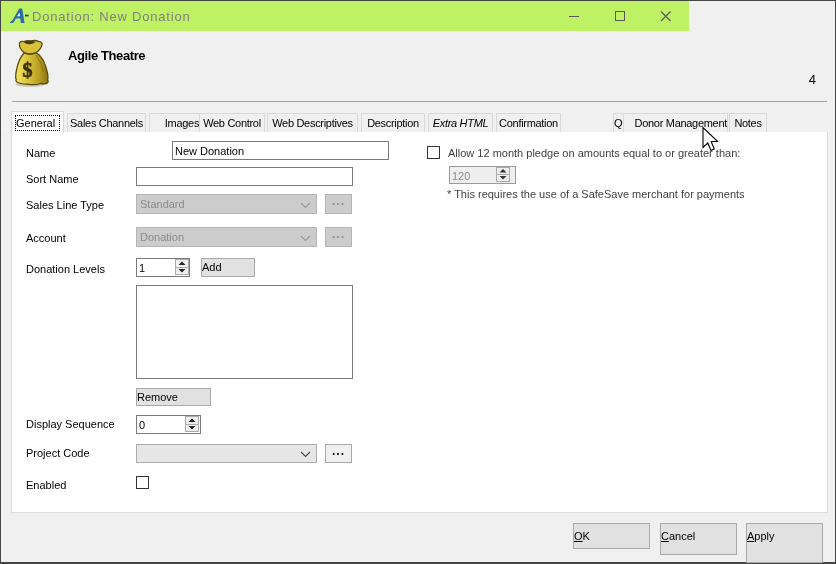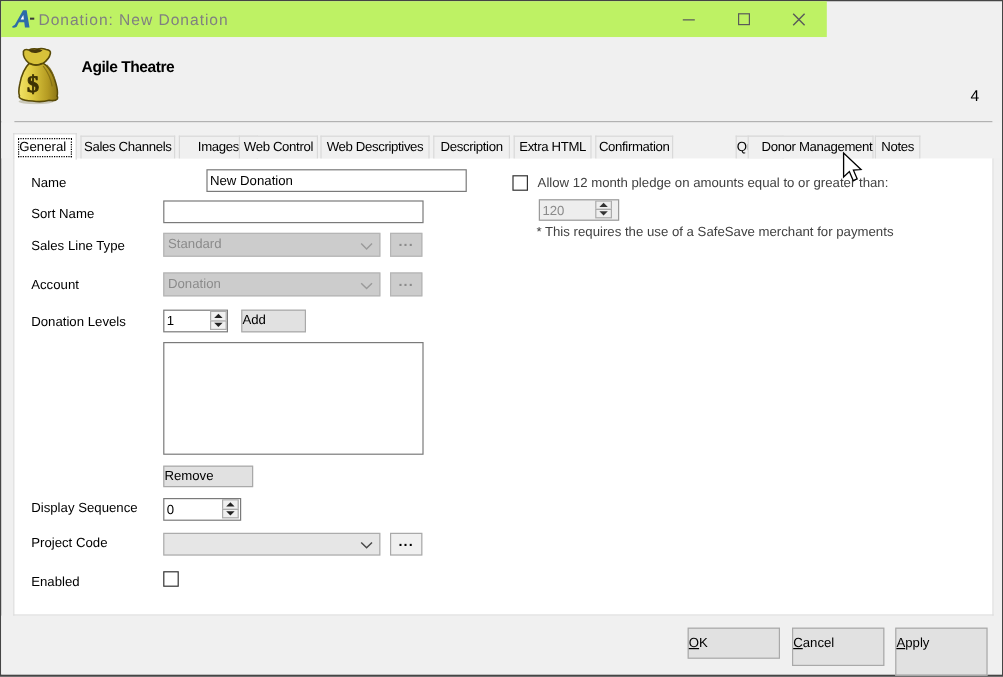--- a/index.html
+++ b/index.html
@@ -79,21 +79,21 @@
   <div id="strip"></div>
   <div id="page"></div>
   <div id="tab-sel">
       <div class="focus">General</div>
     </div>
   <div class="tab" style="left:66px; width:79px;">Sales Channels</div>
   <div class="tab" style="left:148px; width:66px;">Images</div>
   <div class="tab" style="left:198px; width:66px;">Web Control</div>
   <div class="tab" style="left:266px; width:91px;">Web Descriptives</div>
   <div class="tab" style="left:360px; width:64px;">Description</div>
-  <div class="tab" style="left:427px; width:65px;">Extra HTML</div>
+  <div class="tab" style="left:427px; width:65px;font-style:italic;">Extra HTML</div>
   <div class="tab" style="left:495px; width:65px;">Confirmation</div>
   <div class="tab" style="left:564px; width:40px;margin-left:48px;">Questions</div>
   <div class="tab" style="left:622px; width:105px;text-align:right;">Donor Management</div>
   <div class="tab" style="left:728px; width:38px;">Notes</div>
 
   <div class="lbl" style="left:25px; top:146px;">Name</div>
   <div class="tbx" style="left:135px; top:140px; width:217px; height:19px;margin-left:36px;">New Donation</div>
   <div class="lbl" style="left:25px; top:172px;">Sort Name</div>
   <div class="tbx" style="left:135px; top:166px; width:217px; height:19px;"></div>
   <div class="lbl" style="left:25px; top:198px;">Sales Line Type</div>

